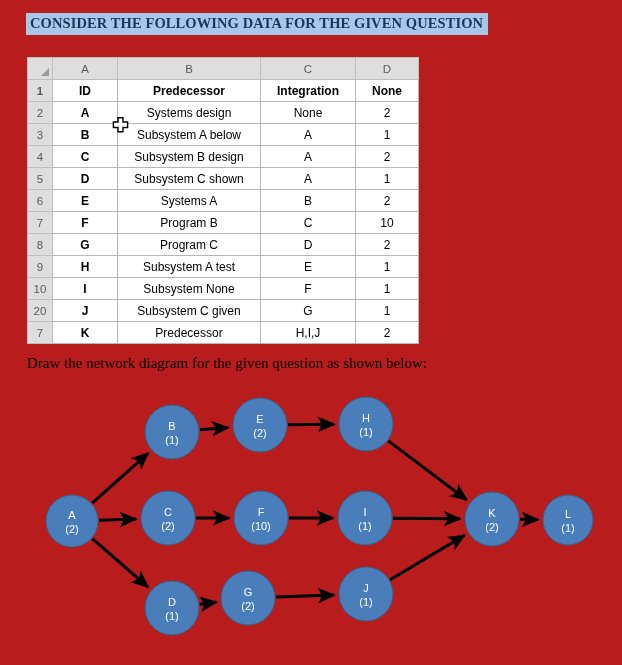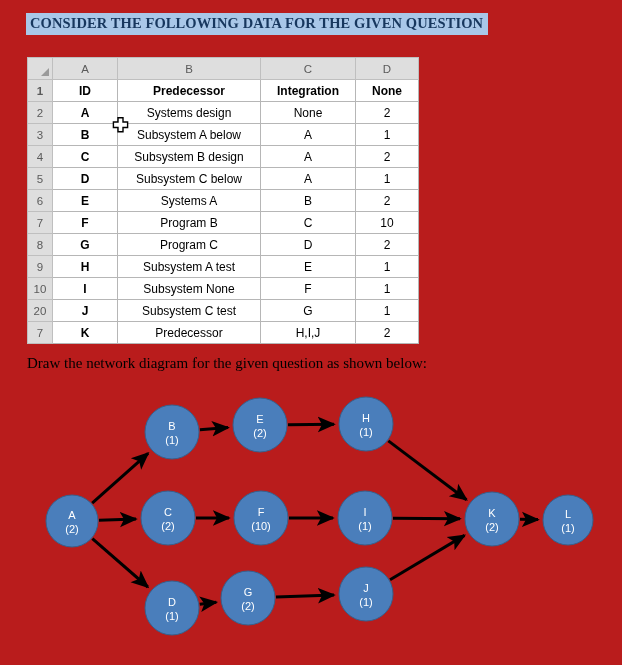--- a/index.html
+++ b/index.html
@@ -179,21 +179,21 @@
         <tr>
           <td class="rowhdr">4</td>
           <td class="id-cell">C</td>
           <td>Subsystem B design</td>
           <td>A</td>
           <td>2</td>
         </tr>
         <tr>
           <td class="rowhdr">5</td>
           <td class="id-cell">D</td>
-          <td>Subsystem C below</td>
+          <td>Subsystem C shown</td>
           <td>A</td>
           <td>1</td>
         </tr>
         <tr>
           <td class="rowhdr">6</td>
           <td class="id-cell">E</td>
           <td>Systems A</td>
           <td>B</td>
           <td>2</td>
         </tr>
@@ -221,21 +221,21 @@
         <tr>
           <td class="rowhdr">10</td>
           <td class="id-cell">I</td>
           <td>Subsystem None</td>
           <td>F</td>
           <td>1</td>
         </tr>
         <tr>
           <td class="rowhdr">20</td>
           <td class="id-cell">J</td>
-          <td>Subsystem C test</td>
+          <td>Subsystem C given</td>
           <td>G</td>
           <td>1</td>
         </tr>
         <tr>
           <td class="rowhdr">7</td>
           <td class="id-cell">K</td>
           <td>Predecessor</td>
           <td>H,I,J</td>
           <td>2</td>
         </tr>

